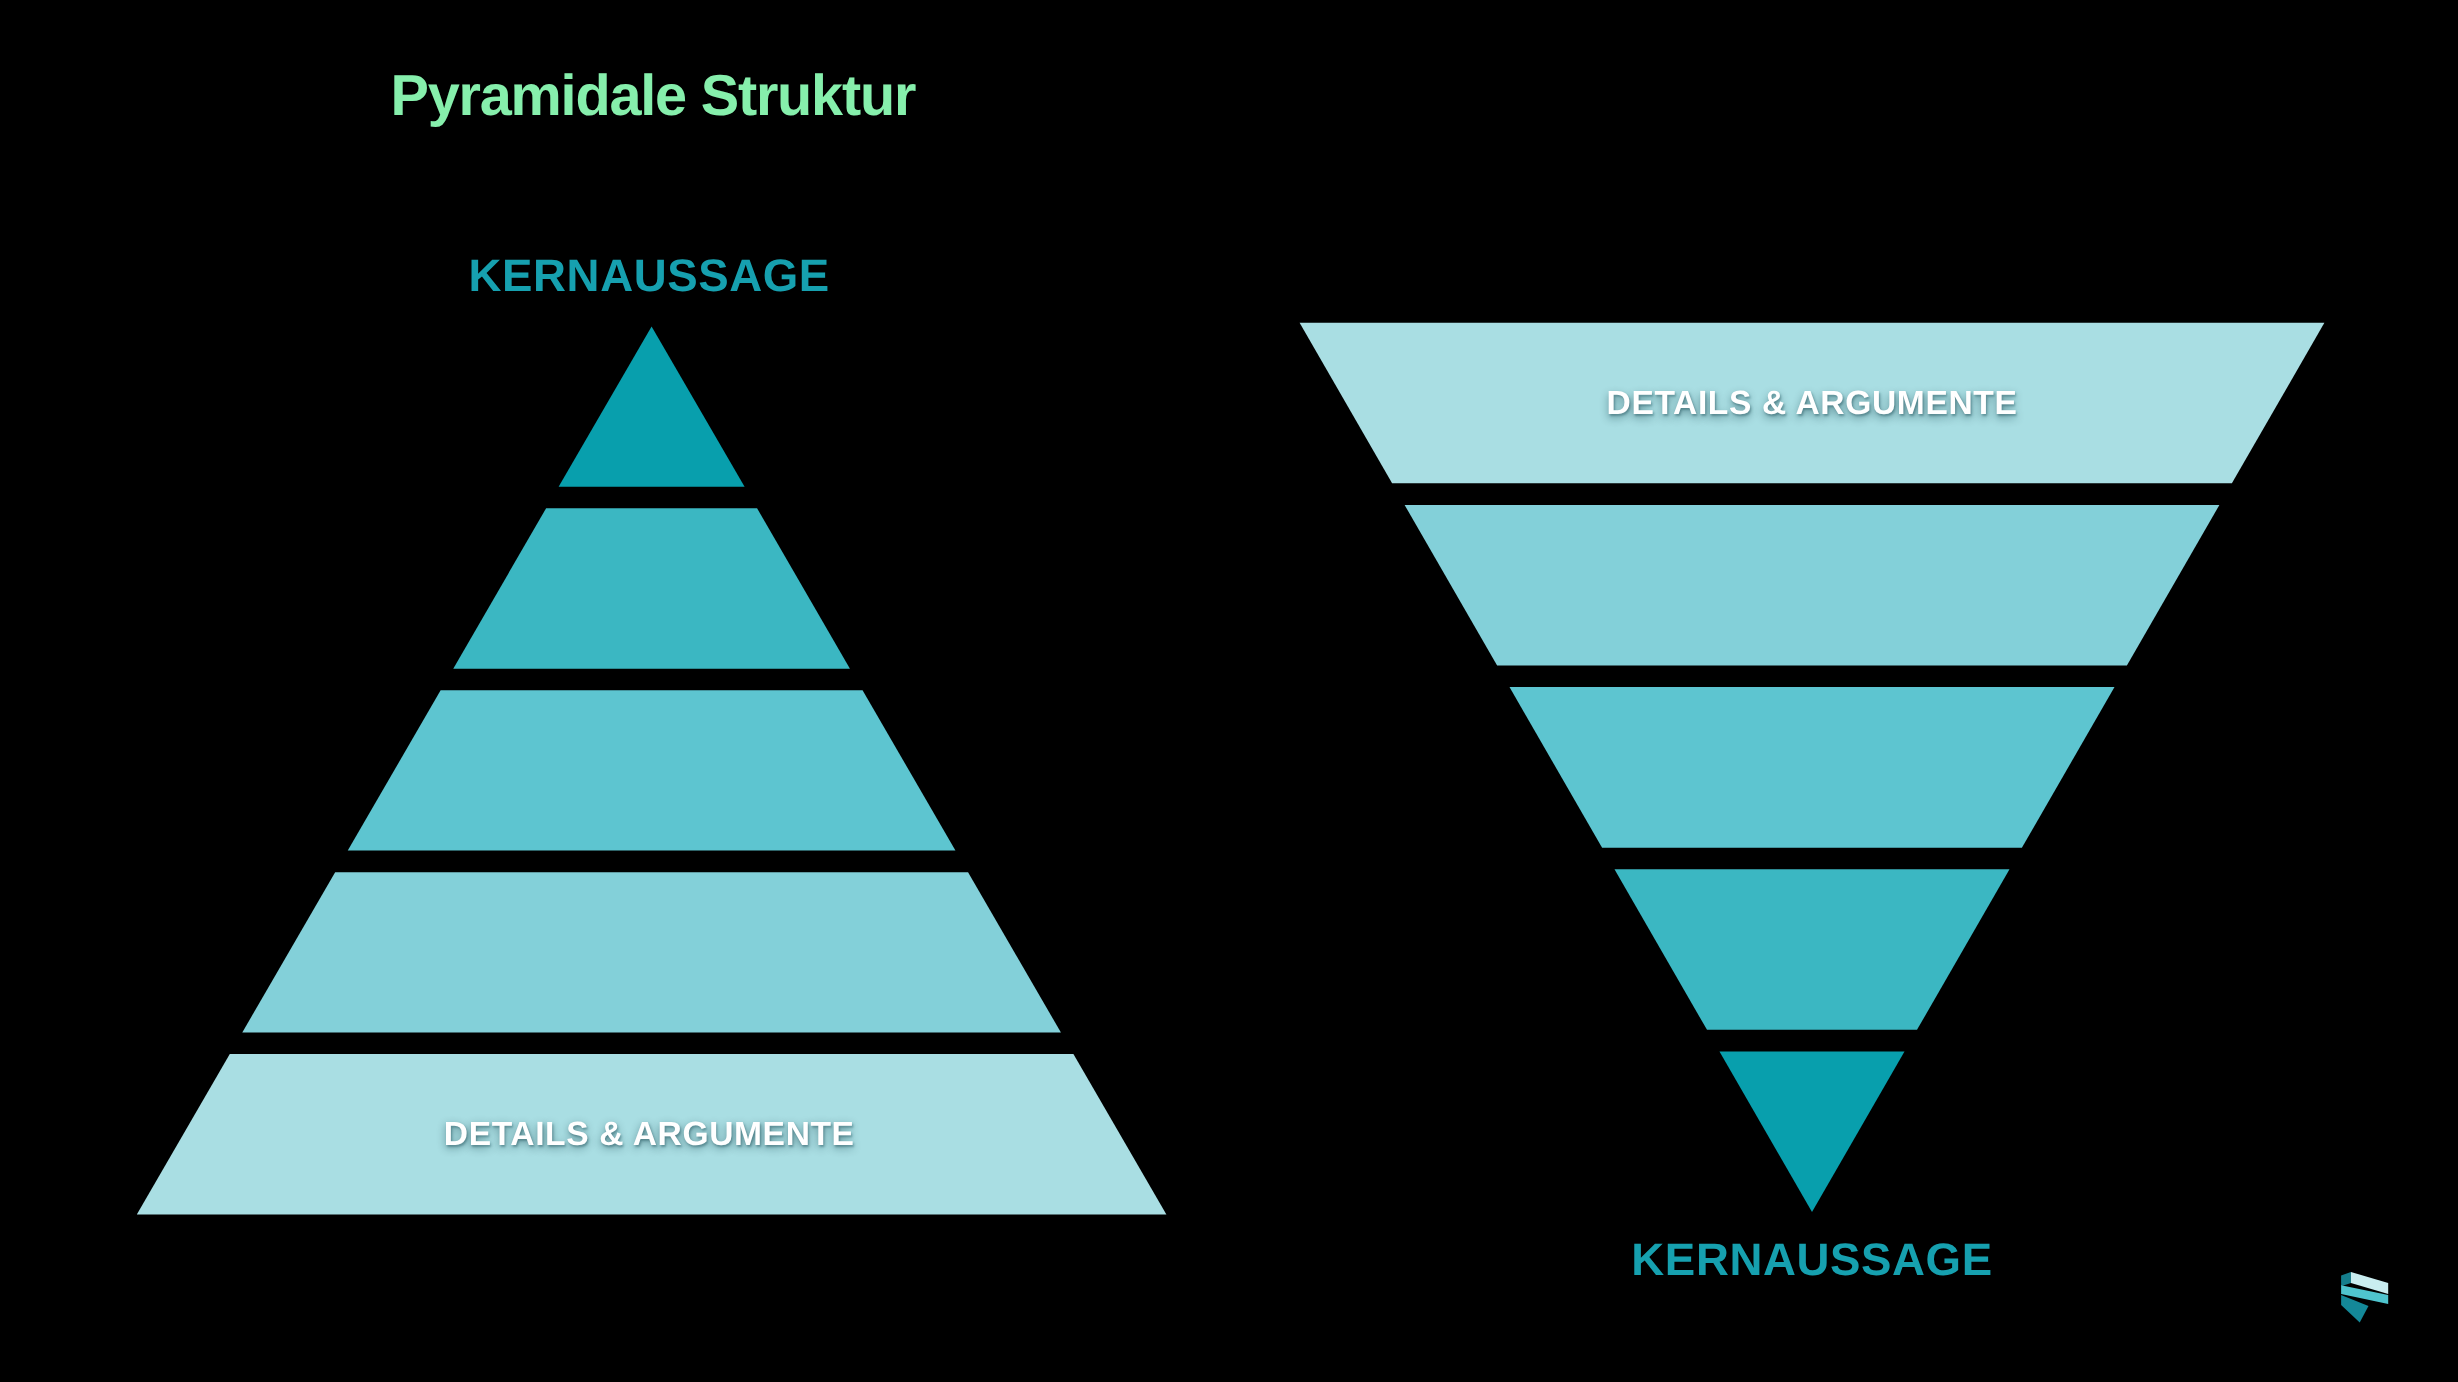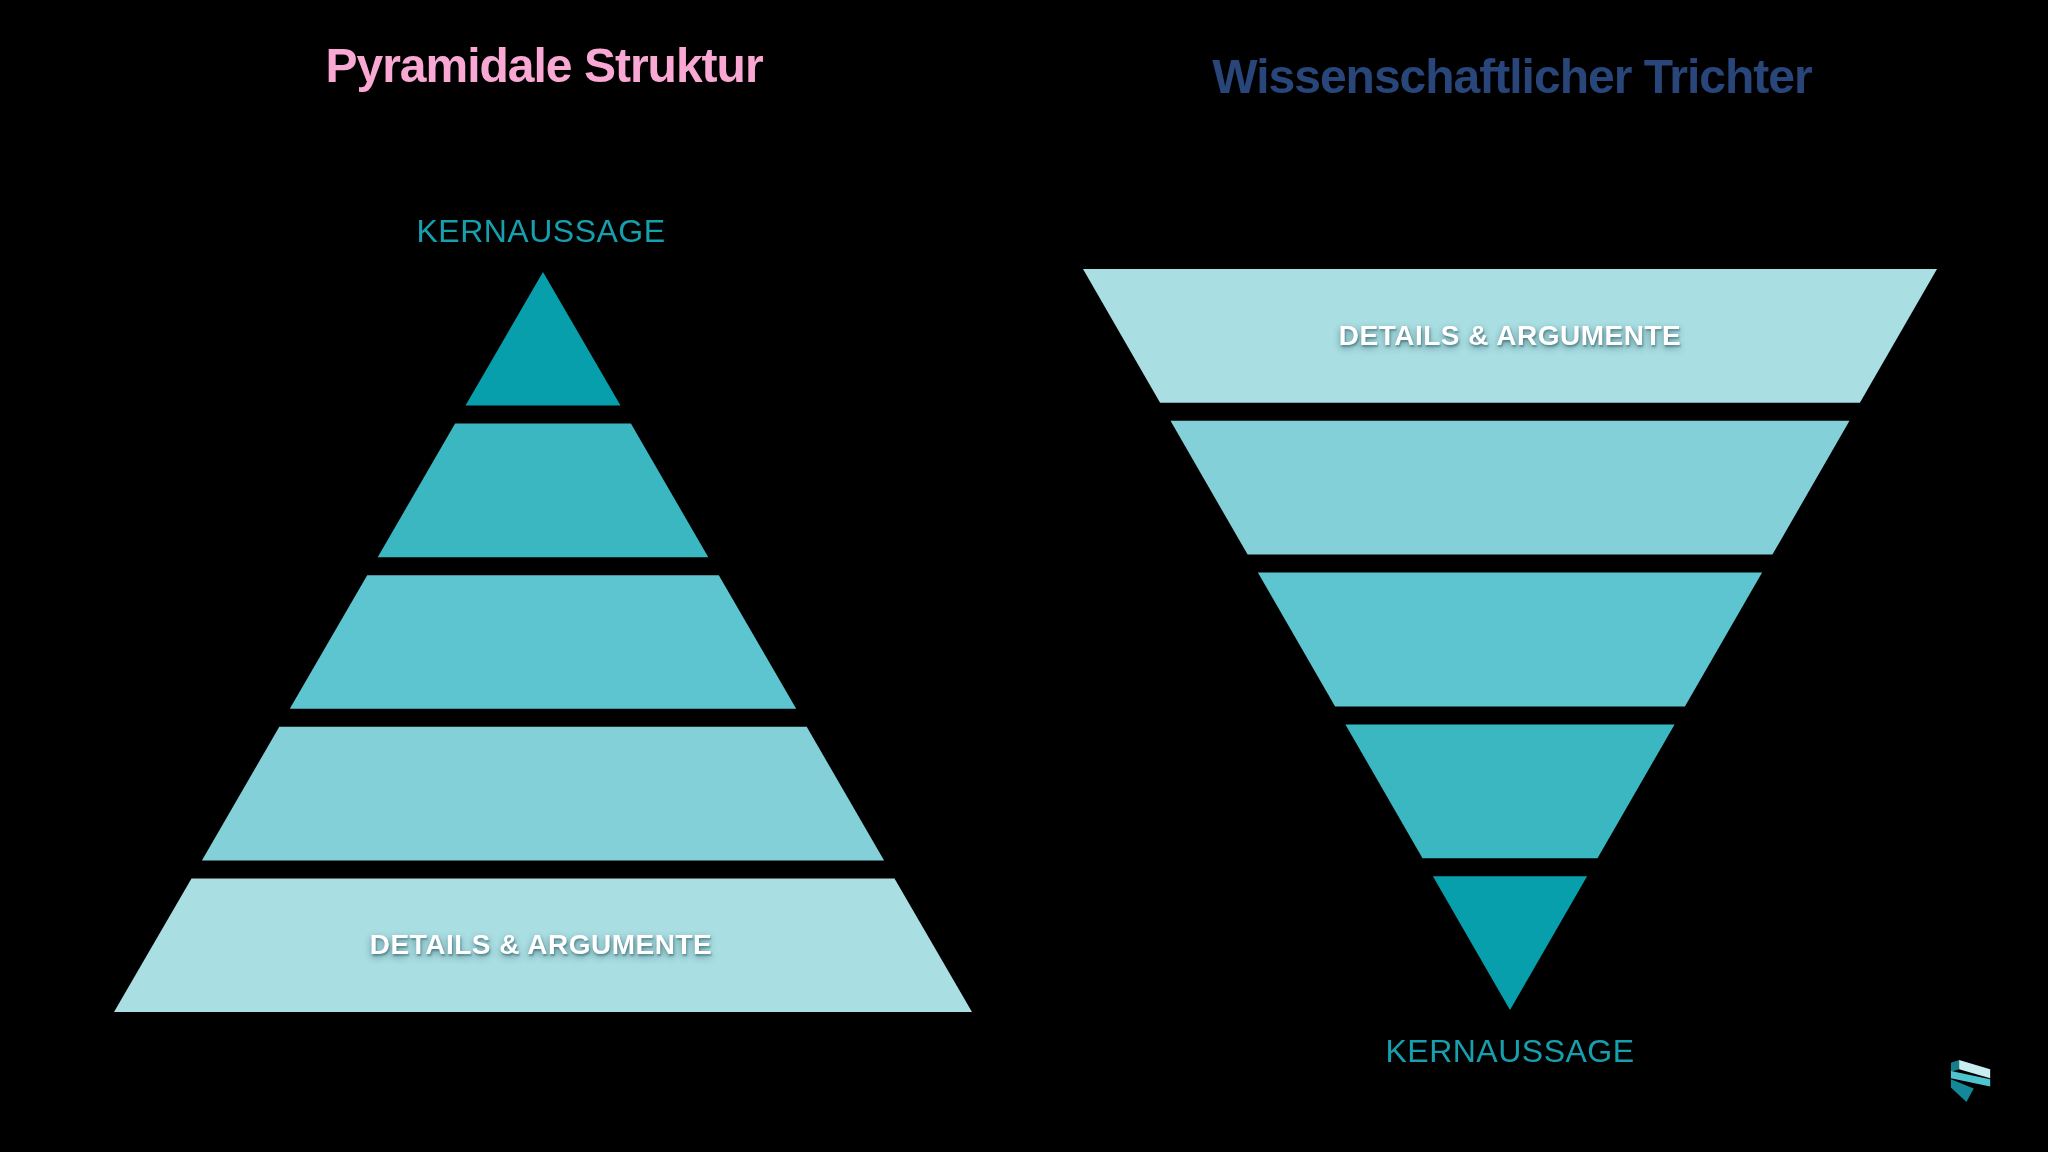--- a/index.html
+++ b/index.html
@@ -9,21 +9,21 @@
     width:2048px;height:1152px;
     overflow:hidden;
     background:#000;
     font-family:"Liberation Sans", sans-serif;
   }
   .abs{position:absolute;transform:translate(-50%,-50%);white-space:nowrap;}
   .title{
     font-size:48px;font-weight:700;letter-spacing:-1px;
   }
   .teal-label{
-    font-size:32px;font-weight:400;letter-spacing:0.5px;
+    font-size:38px;font-weight:700;letter-spacing:0.5px;
   }
   .band-label{
     font-size:28px;font-weight:700;letter-spacing:0.5px;color:#fff;
     text-shadow:0 3px 7px rgba(10,50,60,0.45), 1px 2px 2px rgba(20,70,80,0.40);
   }
   svg{position:absolute;left:0;top:0;display:block;}
   #logo{position:absolute;left:1950px;top:1059px;}
 </style>
 </head>
 <body>
@@ -36,25 +36,24 @@
       <polygon points="367.2,575.2 718.8,575.2 796.2,708.8 289.8,708.8" fill="#5dc5d0"></polygon>
       <polygon points="279.3,726.8 806.7,726.8 884.1,860.4 201.9,860.4" fill="#83d0d9"></polygon>
       <polygon points="191.5,878.4 894.5,878.4 972.0,1012.0 114.0,1012.0" fill="#a9dee3"></polygon>
       <polygon points="1083.0,269.0 1937.0,269.0 1859.9,402.8 1160.1,402.8" fill="#a9dee3"></polygon>
       <polygon points="1170.5,420.8 1849.5,420.8 1772.4,554.6 1247.6,554.6" fill="#83d0d9"></polygon>
       <polygon points="1257.9,572.6 1762.1,572.6 1684.9,706.4 1335.1,706.4" fill="#5dc5d0"></polygon>
       <polygon points="1345.4,724.4 1674.6,724.4 1597.5,858.2 1422.5,858.2" fill="#3bb7c2"></polygon>
       <polygon points="1432.9,876.2 1587.1,876.2 1510.0,1010.0" fill="#089fad"></polygon>
     </svg>
 
-  <div class="abs title" style="left: 544px; top: 65px; color: #f9a8d4;">Pyramidale Struktur</div>
+  <div class="abs title" style="left: 544px; top: 80px; color: #86efac;">Pyramidale Struktur</div>
   <div class="abs teal-label" style="left: 541px; top: 231px; color: rgb(22, 160, 175);">KERNAUSSAGE</div>
   <div class="abs band-label" style="left:541px;top:945px;">DETAILS &amp; ARGUMENTE</div>
 
-  <div class="abs title" style="left: 1512px; top: 76px; color: rgb(40, 70, 122);">Wissenschaftlicher Trichter</div>
   <div class="abs band-label" style="left:1510px;top:336px;">DETAILS &amp; ARGUMENTE</div>
   <div class="abs teal-label" style="left: 1510px; top: 1051px; color: rgb(22, 160, 175);">KERNAUSSAGE</div>
 
   <svg id="logo" width="42" height="46" viewBox="0 0 46 48">
     <polygon points="1,3 10,0 10,10 1,13" fill="#157e8c"></polygon>
     <polygon points="10,0 44,10 44,20 10,10" fill="#c9edf0"></polygon>
     <polygon points="1,12 44,21 44,29 1,20" fill="#4fc4ce"></polygon>
     <polygon points="1,21 26,31 18,46 1,30" fill="#148898"></polygon>
   </svg>
 

